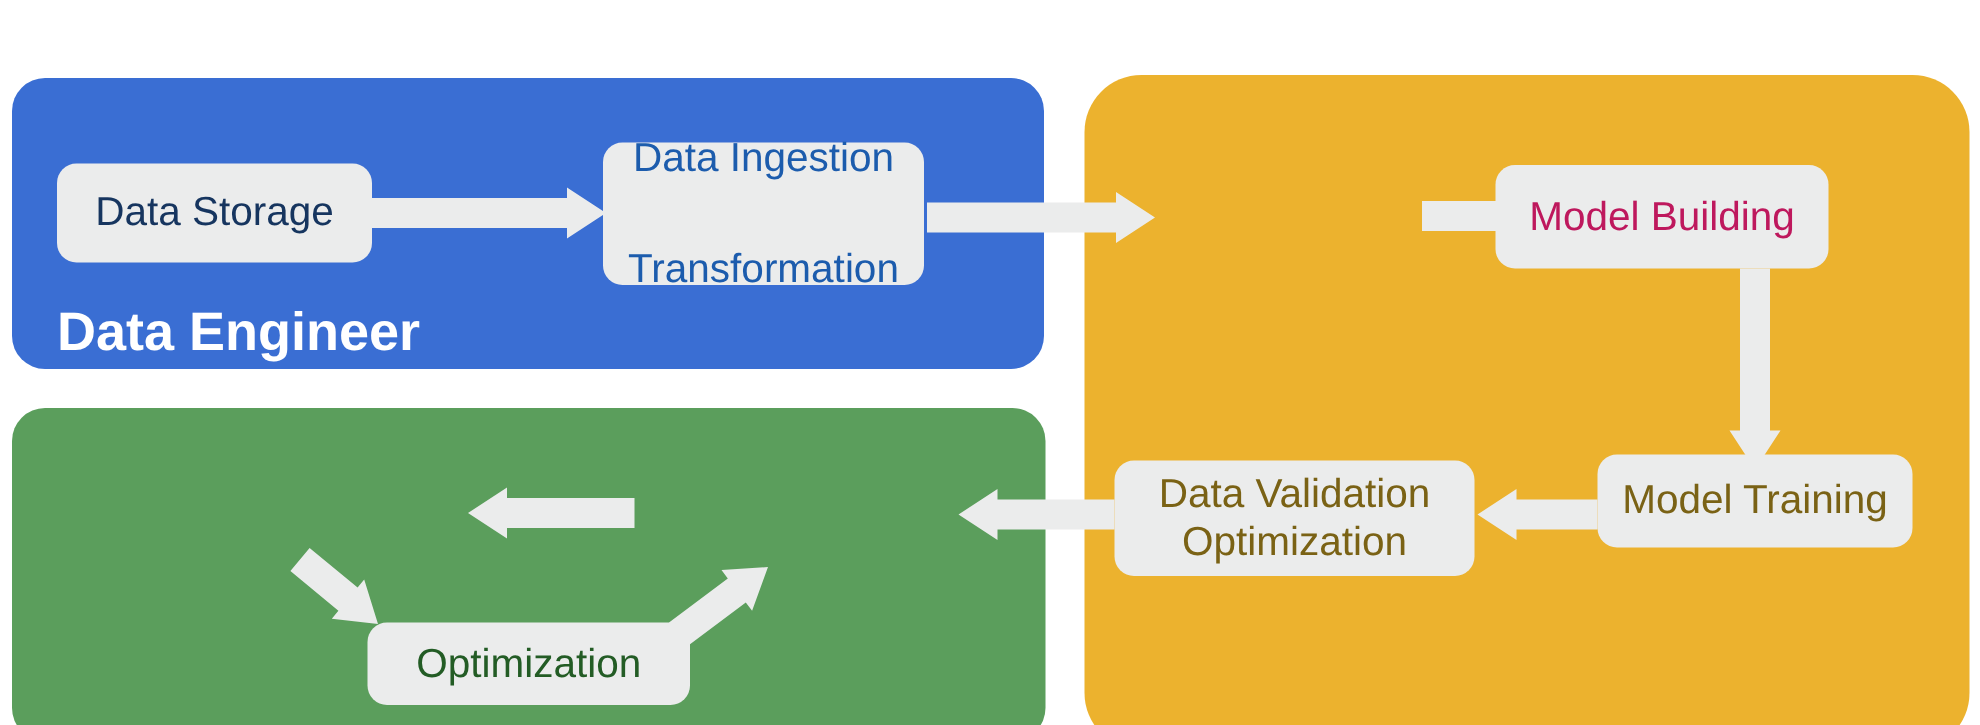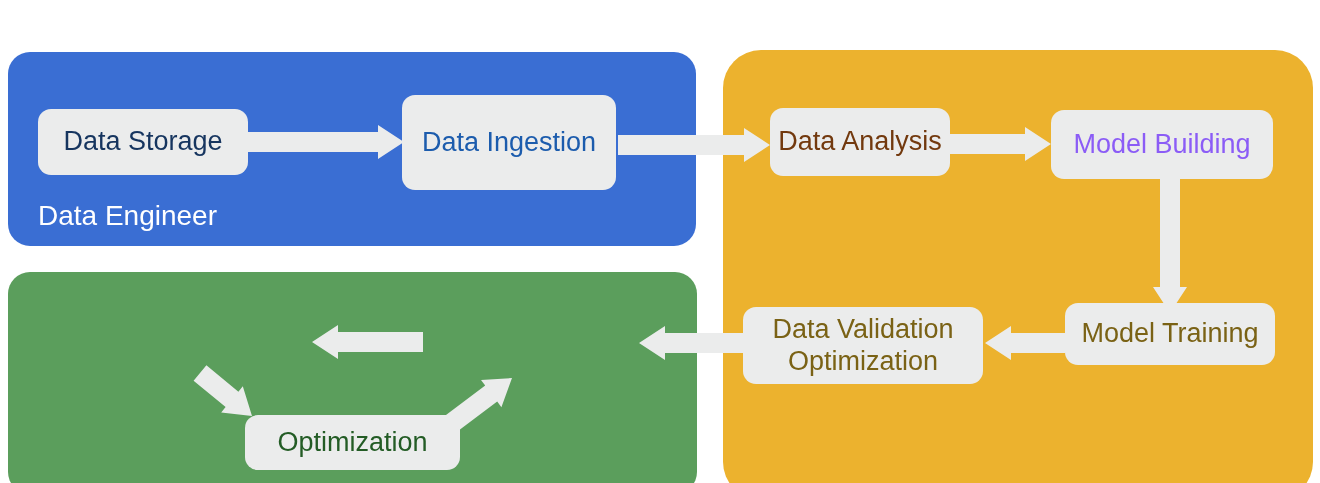--- a/index.html
+++ b/index.html
@@ -29,32 +29,32 @@
     align-items: center;
     justify-content: center;
     text-align: center;
     font-size: 27px;
     line-height: 1.16;
     letter-spacing: 0px;
   }
   .node-data-storage     { left: 38px;   top: 77px;  width: 210px; height: 66px; color: #16355f; }
   .node-data-ingestion   { left: 402px;  top: 63px;  width: 214px; height: 95px; color: #1c5cad; gap: 43px; }
   .node-data-analysis    { left: 770px;  top: 76px;  width: 180px; height: 68px; color: #72390e; }
-  .node-model-building   { left: 1051px; top: 78px;  width: 222px; height: 69px; color: #8b5cf6; }
+  .node-model-building   { left: 997px; top: 78px;  width: 222px; height: 69px; color: #be185d; }
   .node-model-training   { left: 1065px; top: 271px; width: 210px; height: 62px; color: #7a6215; }
   .node-model-validation { left: 743px;  top: 275px; width: 240px; height: 77px; color: #7a6215; }
   .node-monitoring       { left: 138px;  top: 281px; width: 170px; height: 57px; color: #235c25; }
   .node-model-serving    { left: 423px;  top: 282px; width: 212px; height: 61px; color: #235c25; }
   .node-optimization     { left: 245px;  top: 383px; width: 215px; height: 55px; color: #235c25; }
 
   .region-label {
     position: absolute;
     color: #ffffff;
-    font-weight: normal;
-    font-size: 28px;
+    font-weight: bold;
+    font-size: 36px;
     white-space: nowrap;
   }
   .label-data-engineer  { left: 38px;  top: 168px; }
   .label-devops         { left: 34px;  top: 420px; }
   .label-data-scientist { left: 762px; top: 406px; }
 </style>
 </head>
 <body>
 
 <div class="canvas">
@@ -74,25 +74,23 @@
     <polygon points="193.6,348.7 225.6,375.1 221.2,380.5 252,384 242.8,354.3 238.4,359.7 206.4,333.3"></polygon>
     <polygon points="458,399 497.2,369.6 501.4,375.2 512,346 481,348 485.2,353.6 446,383"></polygon>
   </svg>
 
   <div class="node node-data-storage">
     <span>Data Storage</span>
   </div>
 
   <div class="node node-data-ingestion">
     <span>Data Ingestion</span>
+    <span>Transformation</span>
   </div>
 
-  <div class="node node-data-analysis">
-    <span>Data Analysis</span>
-  </div>
 
   <div class="node node-model-building">
     <span>Model Building</span>
   </div>
 
   <div class="node node-model-training">
     <span>Model Training</span>
   </div>
 
   <div class="node node-model-validation">

